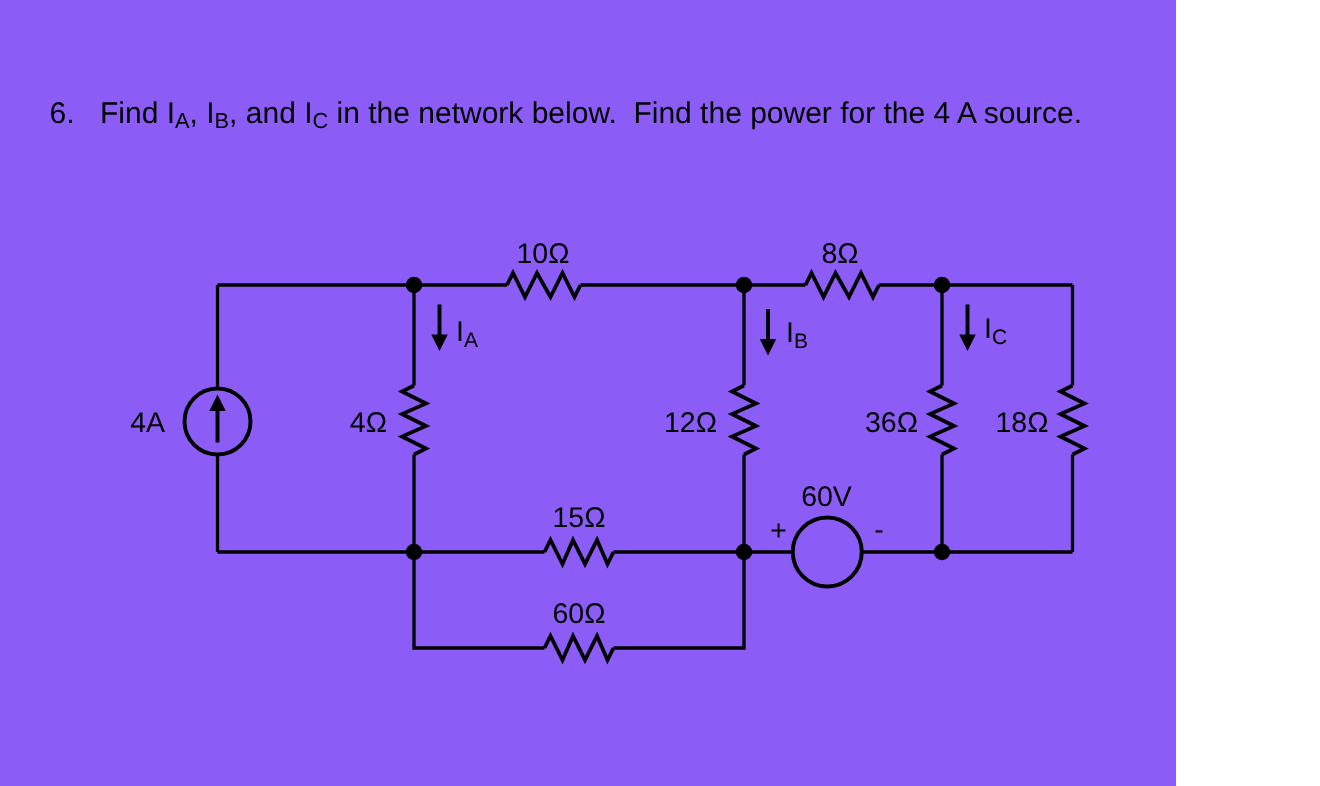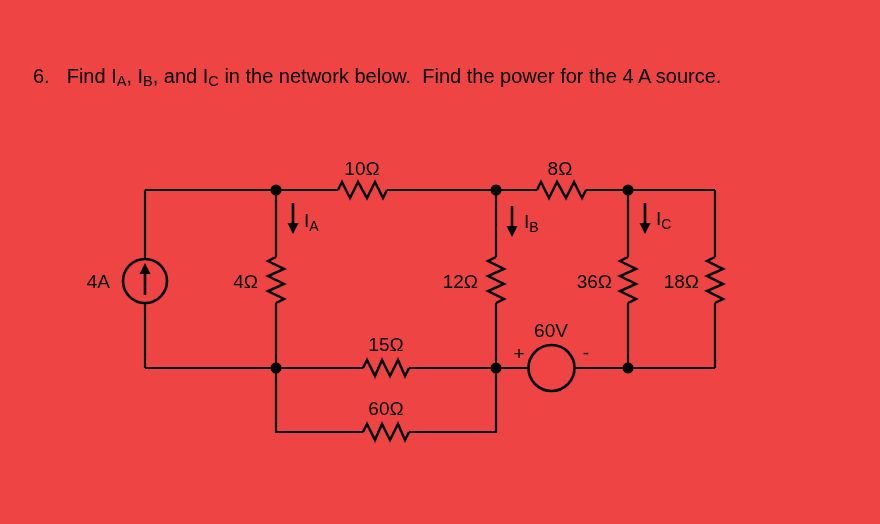--- a/index.html
+++ b/index.html
@@ -1,20 +1,20 @@
 <!DOCTYPE html>
 <html><head>
 <meta charset="utf-8">
 <style>
   html, body { margin: 0; padding: 0; background: #ffffff; }
   .canvas {
     position: relative;
-    width: 880px;
+    width: 784px;
     height: 524px;
-    background: #ef4444;
+    background: #8b5cf6;
     font-family: "Liberation Sans", sans-serif;
     color: #000;
     overflow: hidden;
   }
   .title {
     position: absolute;
     left: 33px;
     top: 64px;
     font-size: 20px;
     line-height: 24px;

